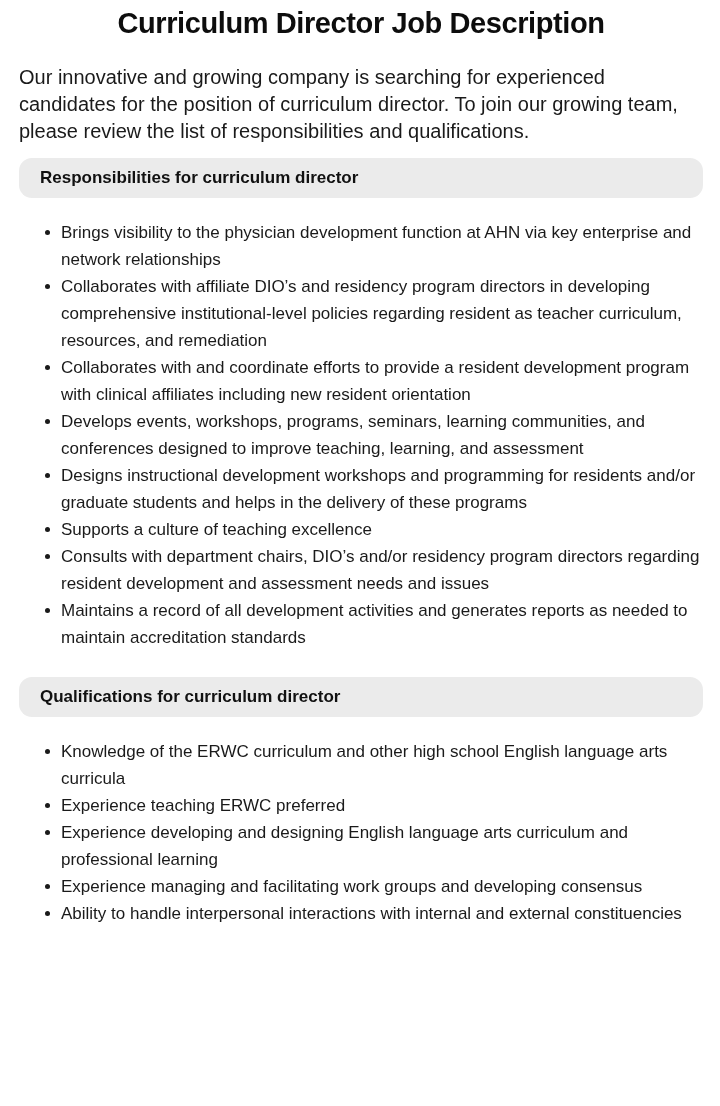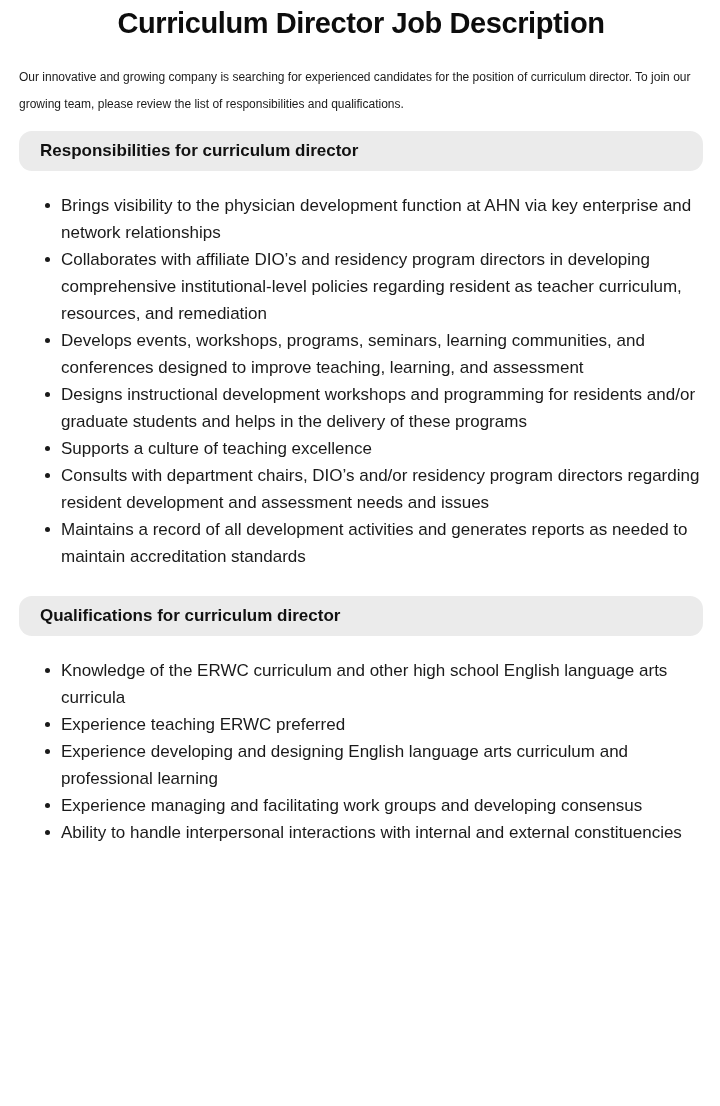--- a/index.html
+++ b/index.html
@@ -23,21 +23,21 @@
     margin: 8px 0 0 0;
     font-size: 29px;
     line-height: 31px;
     font-weight: 700;
     text-align: center;
     letter-spacing: -0.4px;
     color: #0d0d0d;
   }
   .intro {
     margin: 25px 0 0 0;
-    font-size: 12px;
+    font-size: 20px;
     line-height: 27px;
     color: #1a1a1a;
   }
   .section-bar {
     margin-top: 13px;
     background: #ebebeb;
     padding: 11px 20px 12px 21px;
     border-radius: 13px;
   }
   .section-bar + .section-bar,
@@ -83,20 +83,21 @@
 
   <p class="intro">Our innovative and growing company is searching for experienced candidates for the position of curriculum director. To join our growing team, please review the list of responsibilities and qualifications.</p>
 
   <div class="section-bar">
     <h2 class="section-heading">Responsibilities for curriculum director</h2>
   </div>
 
   <ul class="job-list">
       <li>Brings visibility to the physician development function at AHN via key enterprise and network relationships</li>
       <li>Collaborates with affiliate DIO’s and residency program directors in developing comprehensive institutional-level policies regarding resident as teacher curriculum, resources, and remediation</li>
+      <li>Collaborates with and coordinate efforts to provide a resident development program with clinical affiliates including new resident orientation</li>
       <li>Develops events, workshops, programs, seminars, learning communities, and conferences designed to improve teaching, learning, and assessment</li>
       <li>Designs instructional development workshops and programming for residents and/or graduate students and helps in the delivery of these programs</li>
       <li>Supports a culture of teaching excellence</li>
       <li>Consults with department chairs, DIO’s and/or residency program directors regarding resident development and assessment needs and issues</li>
       <li>Maintains a record of all development activities and generates reports as needed to maintain accreditation standards</li>
     </ul>
 
   <div class="section-bar">
     <h2 class="section-heading">Qualifications for curriculum director</h2>
   </div>

